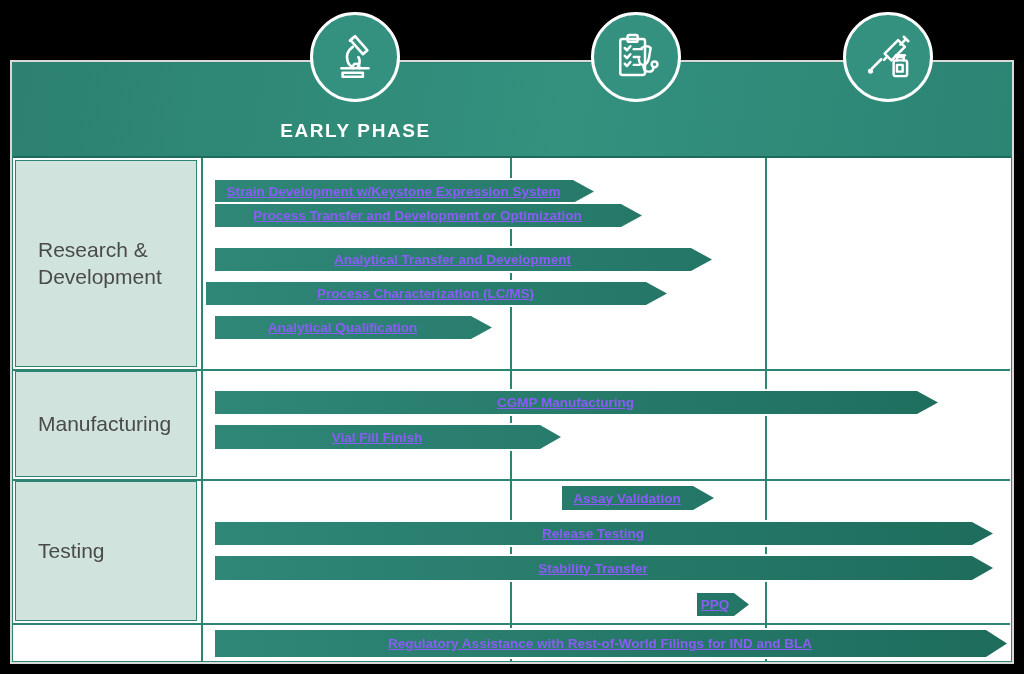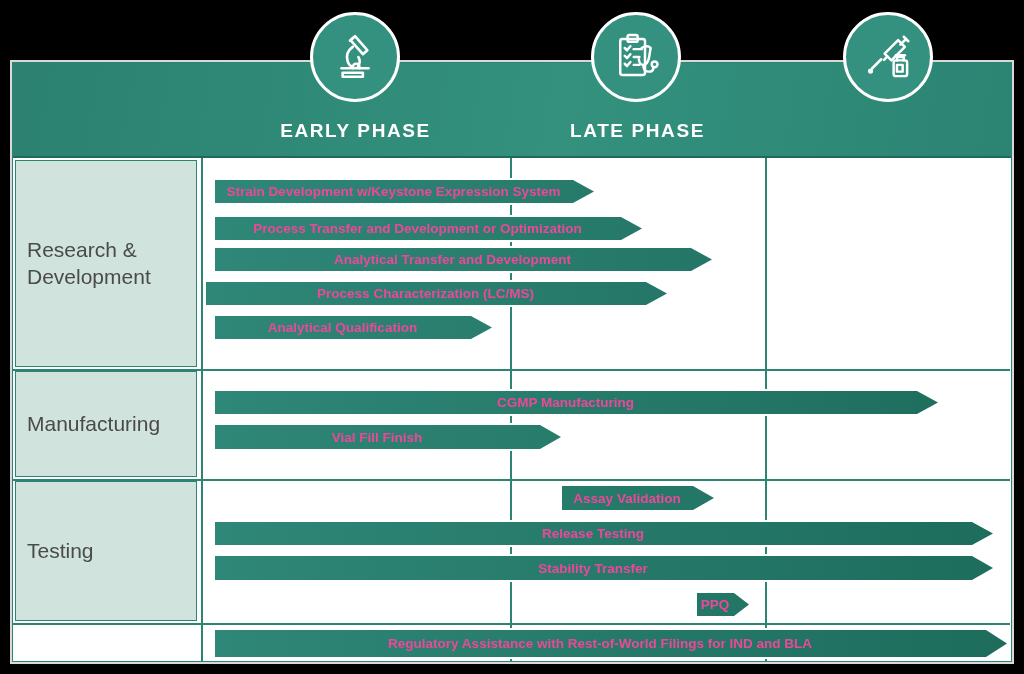--- a/index.html
+++ b/index.html
@@ -22,30 +22,30 @@
           background:#35917F;border:3px solid #fff;box-sizing:border-box;z-index:5;
           display:flex;align-items:center;justify-content:center;}
   .circle svg{width:54px;height:54px;}
   .c-early{left:310px;} .c-late{left:591px;} .c-comm{left:843px;}
   
   .vline{position:absolute;top:95px;height:503.5px;width:1.5px;background:#2E8473;z-index:1;}
   .hline{position:absolute;left:0;width:997px;height:1.5px;background:#2E8473;z-index:1;}
   
   .row-cell{position:absolute;left:2px;width:182px;background:#D0E4DD;border:1px solid #2E8473;
             box-sizing:border-box;display:flex;align-items:center;z-index:2;
-            color:#4A4A4A;font-size:21px;line-height:1.25;padding-left:11px;}
+            color:#4A4A4A;font-size:21px;line-height:1.25;padding-left:22px;}
   
   .bar{position:absolute;background:#fff;z-index:3;
        clip-path:polygon(0 0, calc(100% - var(--n)) 0, 100% 50%, calc(100% - var(--n)) 100%, 0 100%);}
   .bar-fill{position:absolute;inset:2px;
        clip-path:polygon(0 0, calc(100% - var(--n) + 1px) 0, 100% 50%, calc(100% - var(--n) + 1px) 100%, 0 100%);
        background-image:linear-gradient(90deg,#2F8777 0%,#1D6C5C 100%);
        background-size:800px 100%;background-repeat:no-repeat;}
   .bar-label{position:absolute;inset:0;display:flex;align-items:center;justify-content:center;
-       padding-right:var(--n);color:#ec4899;font-size:13.5px;font-weight:700;white-space:nowrap;}
+       padding-right:var(--n);color:#8b5cf6;font-size:13.5px;font-weight:700;white-space:nowrap;text-decoration:underline;}
 </style>
 </head>
 <body>
 
 <div class="stage">
 
   <div class="circle c-early">
     <svg viewBox="0 0 48 48" fill="none" stroke="#fff" stroke-width="2.3" stroke-linecap="round" stroke-linejoin="round">
       <path d="M20 9 L24 5.5 L35 18 L31 21.5 Z"></path>
       <path d="M22.5 6.8 L19.5 9.5"></path>
@@ -83,40 +83,39 @@
       <path d="M32 27 v-3 h6 v3"></path>
       <path d="M31 22.5 h8"></path>
       <rect x="32" y="31" width="5" height="6"></rect>
     </svg>
   </div>
 
   <div class="chart">
 
     <div class="band">
       <div class="hcol early">EARLY PHASE</div>
-      <div class="hcol late">LATE PHASE</div>
     </div>
 
     <div class="vline" style="left:188px"></div>
     <div class="vline" style="left:497px"></div>
     <div class="vline" style="left:752px"></div>
     <div class="hline" style="top:306px"></div>
     <div class="hline" style="top:416px"></div>
     <div class="hline" style="top:560px"></div>
 
     <div class="row-cell" style="top:97px;height:207px">Research &amp; Development</div>
     <div class="row-cell" style="top:308px;height:106px">Manufacturing</div>
     <div class="row-cell" style="top:418px;height:140px">Testing</div>
 
     <div id="bars">
         <div class="bar" style="left: 200px; top: 115px; width: 383px; height: 27px; --n: 22px;">
           <div class="bar-fill" style="background-position: 0px 0px;"></div>
           <span class="bar-label">Strain Development w/Keystone Expression System</span>
         </div>
-        <div class="bar" style="left: 200px; top: 152px; width: 431px; height: 27px; --n: 22px;">
+        <div class="bar" style="left: 200px; top: 139px; width: 431px; height: 27px; --n: 22px;">
           <div class="bar-fill" style="background-position: 0px 0px;"></div>
           <span class="bar-label">Process Transfer and Development or Optimization</span>
         </div>
         <div class="bar" style="left: 200px; top: 183px; width: 501px; height: 27px; --n: 22px;">
           <div class="bar-fill" style="background-position: 0px 0px;"></div>
           <span class="bar-label">Analytical Transfer and Development</span>
         </div>
         <div class="bar" style="left: 191px; top: 217px; width: 465px; height: 27px; --n: 22px;">
           <div class="bar-fill" style="background-position: 0px 0px;"></div>
           <span class="bar-label">Process Characterization (LC/MS)</span>

